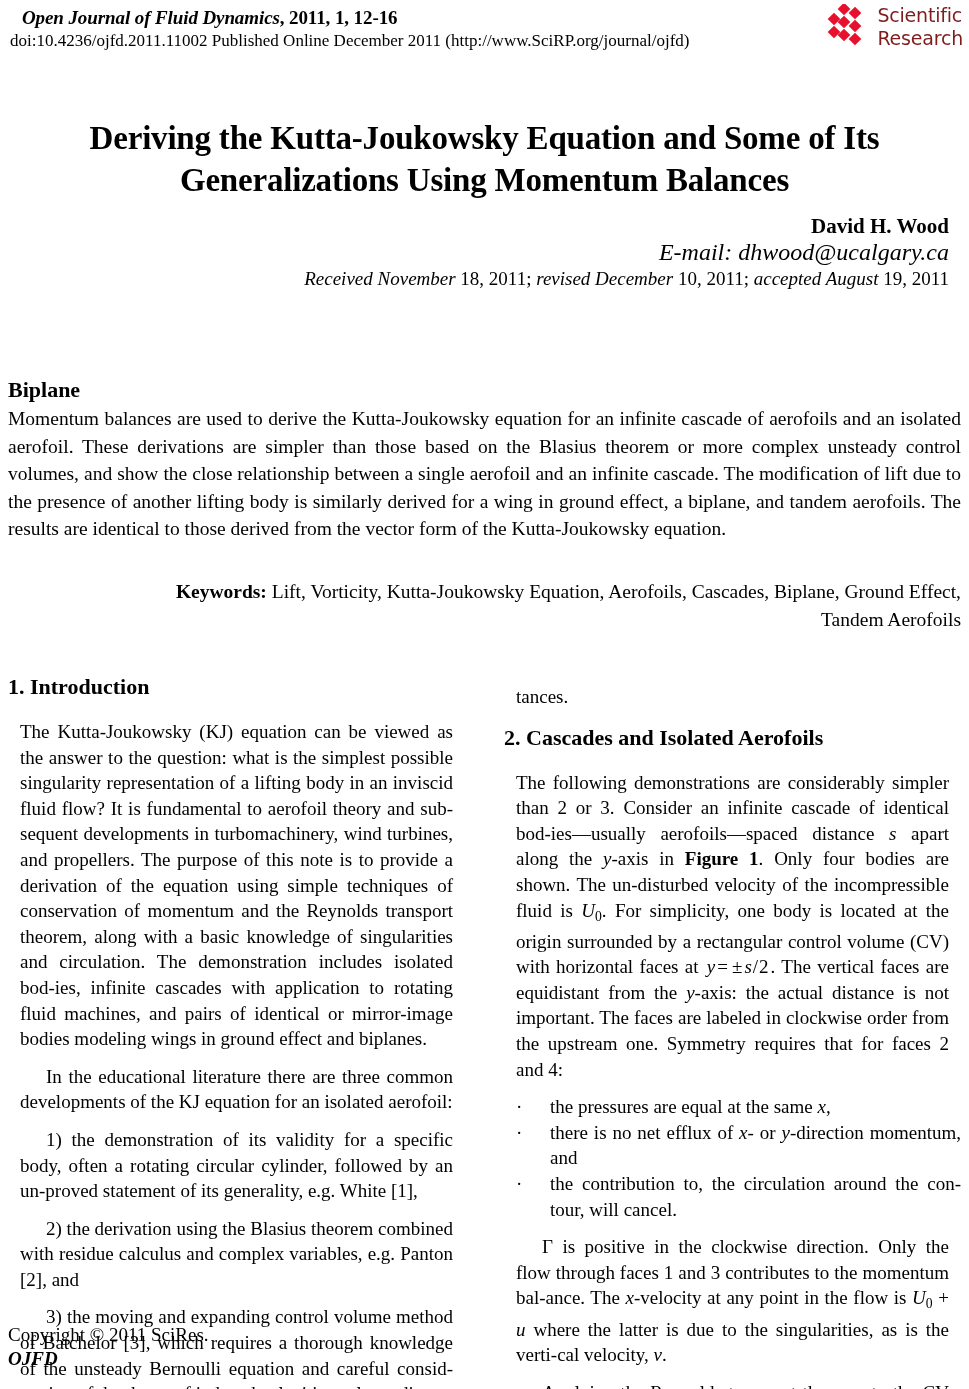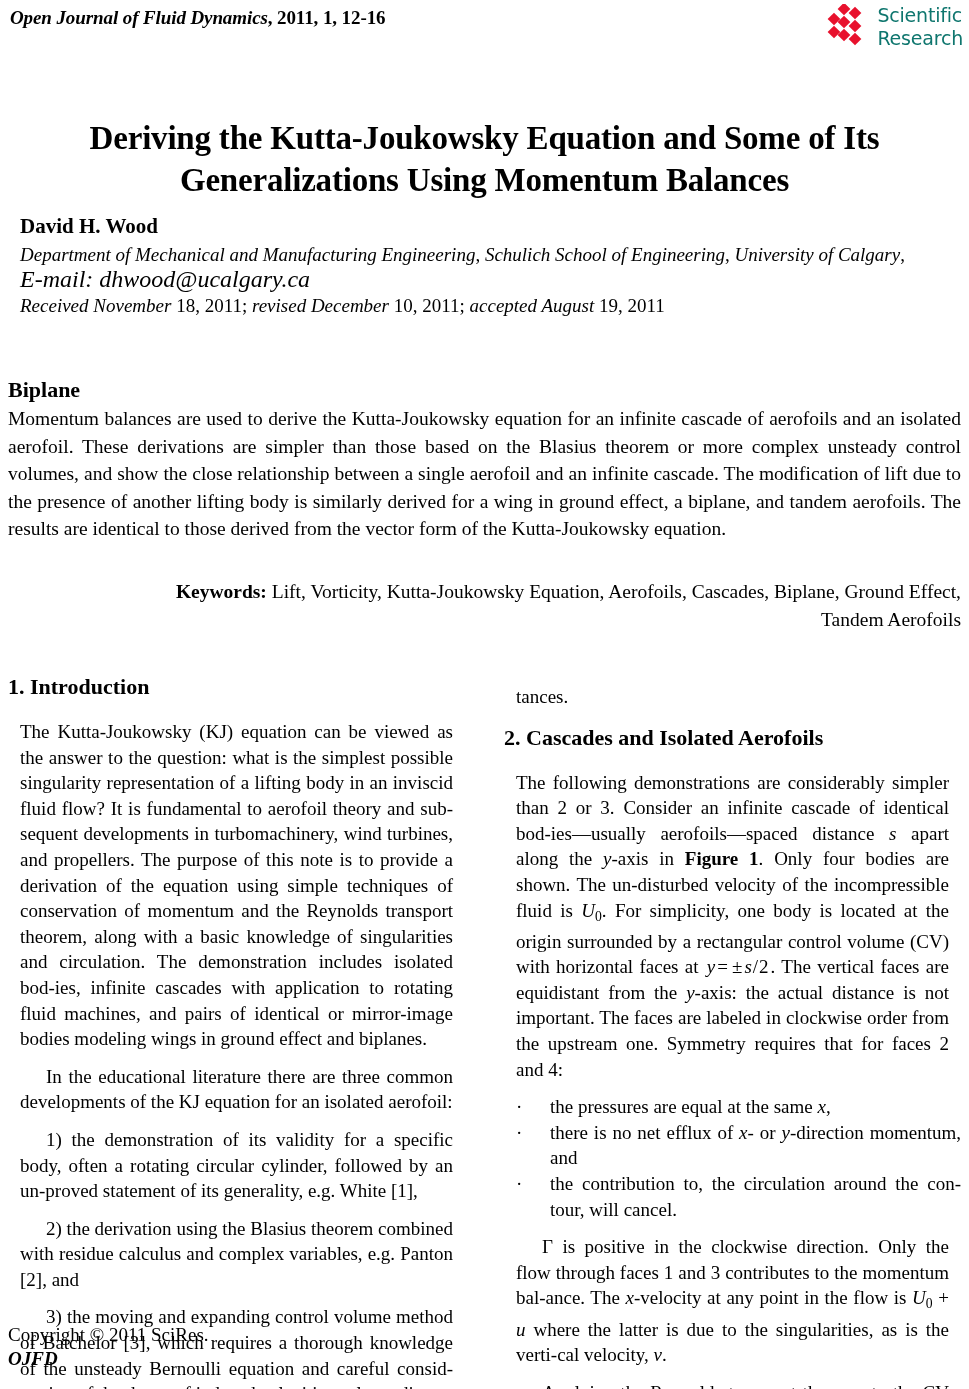--- a/index.html
+++ b/index.html
@@ -36,20 +36,21 @@
   .journal-line {
     font-size: 19px;
     line-height: 23px;
     font-weight: bold;
     letter-spacing: -0.1px;
     white-space: nowrap;
   }
   .journal-name {
     font-style: italic;
     font-weight: bold;
+    margin-left: 12px;
   }
   .journal-cite {
     font-style: normal;
     font-weight: bold;
   }
   .doi-line {
     font-size: 17px;
     line-height: 22px;
     margin-top: 1px;
     white-space: nowrap;
@@ -66,21 +67,21 @@
   }
   .logo-mark {
     width: 46px;
     height: 46px;
     flex: none;
   }
   .logo-words {
     font-family: "DejaVu Sans", "Liberation Sans", sans-serif;
     font-size: 19px;
     line-height: 23px;
-    color: #0f766e;
+    color: #7f1d1d;
     letter-spacing: -0.2px;
   }
 
   
   .title {
     position: absolute;
     left: 40px;
     top: 95px;
     width: 889px;
     text-align: center;
@@ -89,21 +90,21 @@
     font-weight: bold;
     letter-spacing: -0.2px;
   }
 
   
   .authors {
     position: absolute;
     left: 20px;
     top: 212px;
     width: 929px;
-    text-align: left;
+    text-align: right;
   }
   .author-name {
     font-size: 21px;
     line-height: 28px;
     font-weight: bold;
   }
   .affil {
     font-size: 19px;
     line-height: 25px;
     font-style: italic;
@@ -251,20 +252,21 @@
   }
 </style>
 </head>
 <body>
 
 <div class="page">
 
   <div class="masthead">
     <div class="masthead-text">
       <div class="journal-line"><span class="journal-name">Open Journal of Fluid Dynamics</span><span class="journal-cite">, 2011, 1, 12-16</span></div>
+      <div class="doi-line">doi:10.4236/ojfd.2011.11002 Published Online December 2011 (http://www.SciRP.org/journal/ojfd)</div>
     </div>
   </div>
 
   <div class="logo">
     <svg class="logo-mark" viewBox="0 0 46 46">
       <g fill="#e8112d">
         <rect x="14.5" y="0.5" width="9" height="9" transform="rotate(45 19 5)"></rect>
         <rect x="25.5" y="4.5" width="9" height="9" transform="rotate(45 30 9)"></rect>
         <rect x="4.5" y="10.5" width="9" height="9" transform="rotate(45 9 15)"></rect>
         <rect x="14.5" y="13.5" width="9" height="9" transform="rotate(45 19 18)"></rect>
@@ -277,21 +279,20 @@
     <div class="logo-words">
       <div>Scientific</div>
       <div>Research</div>
     </div>
   </div>
 
   <h1 class="title">Deriving the Kutta-Joukowsky Equation and Some of Its Generalizations Using Momentum Balances</h1>
 
   <div class="authors">
     <div class="author-name">David H. Wood</div>
-    <div class="affil"><span>Department of Mechanical and Manufacturing Engineering</span><span class="upright">, </span><span>Schulich School of Engineering</span><span class="upright">, </span><span>University of Calgary</span><span class="upright">,</span></div>
     <div class="email"><span>E-mail</span><span class="upright">: </span><span>dhwood@ucalgary.ca</span></div>
     <div class="dates"><span>Received November</span><span class="upright"> 18, 2011; </span><span>revised December</span><span class="upright"> 10, 2011; </span><span>accepted August</span><span class="upright"> 19, 2011</span></div>
   </div>
 
   <h2 class="abstract-head">Biplane</h2>
   <div class="abstract-body">Momentum balances are used to derive the Kutta-Joukowsky equation for an infinite cascade of aerofoils and an isolated aerofoil. These derivations are simpler than those based on the Blasius theorem or more complex unsteady control volumes, and show the close relationship between a single aerofoil and an infinite cascade. The modification of lift due to the presence of another lifting body is similarly derived for a wing in ground effect, a biplane, and tandem aerofoils. The results are identical to those derived from the vector form of the Kutta-Joukowsky equation.</div>
 
   <div class="keywords"><b>Keywords:</b><span> Lift, Vorticity, Kutta-Joukowsky Equation, Aerofoils, Cascades, Biplane, Ground Effect,</span><span class="kw-cont">Tandem Aerofoils</span></div>
 
   <div class="col col-left">

